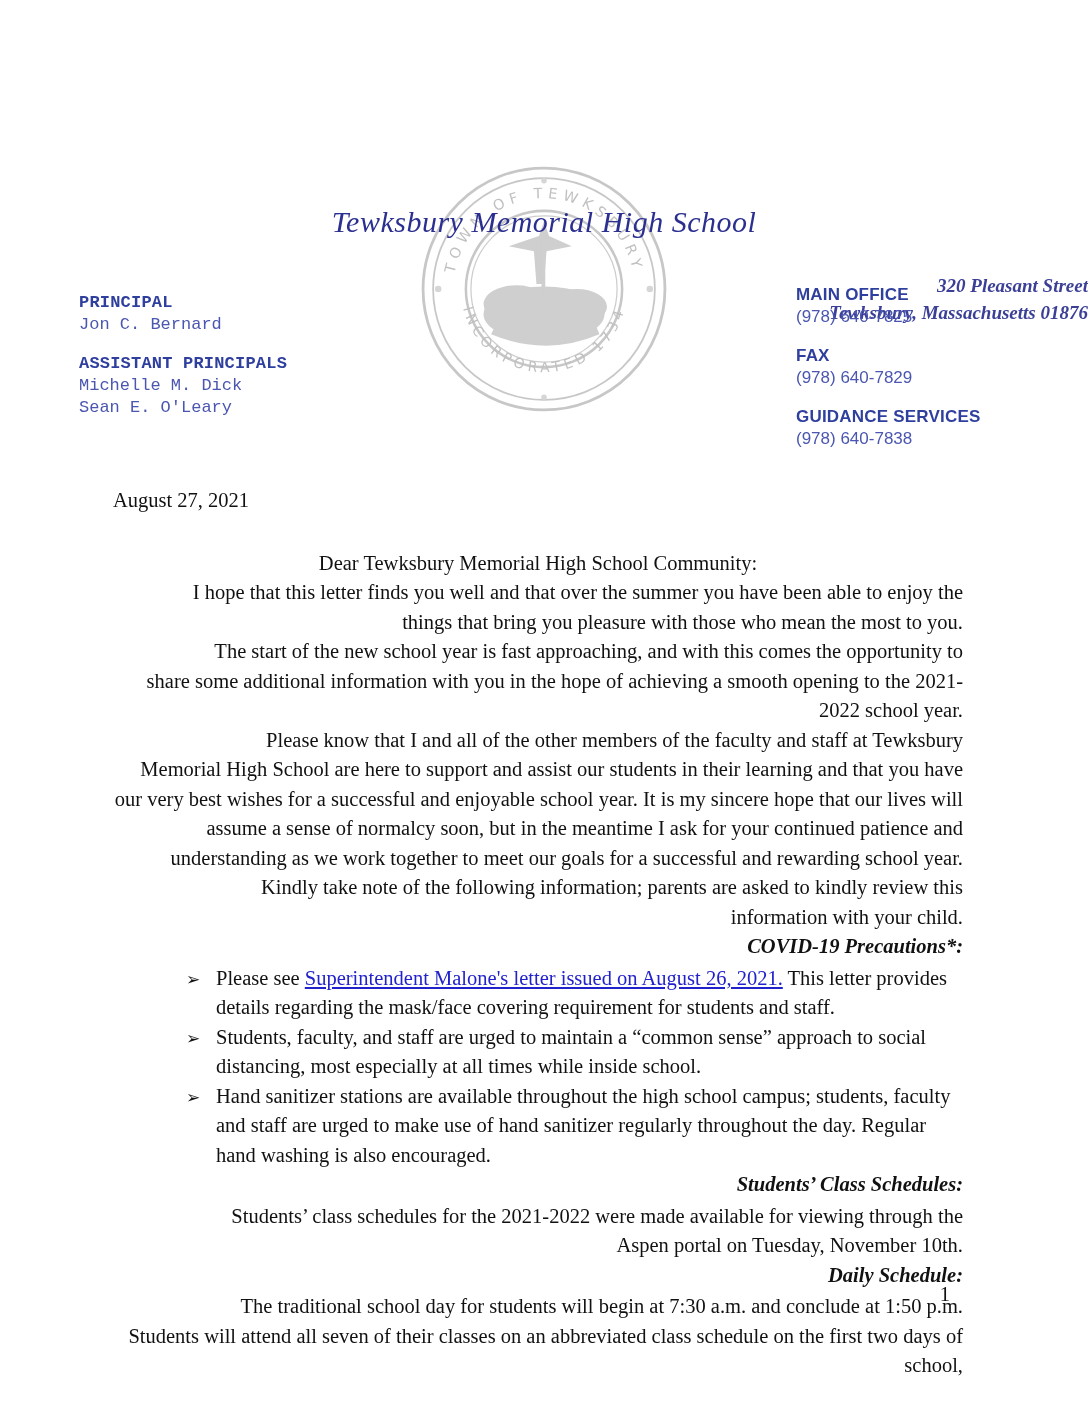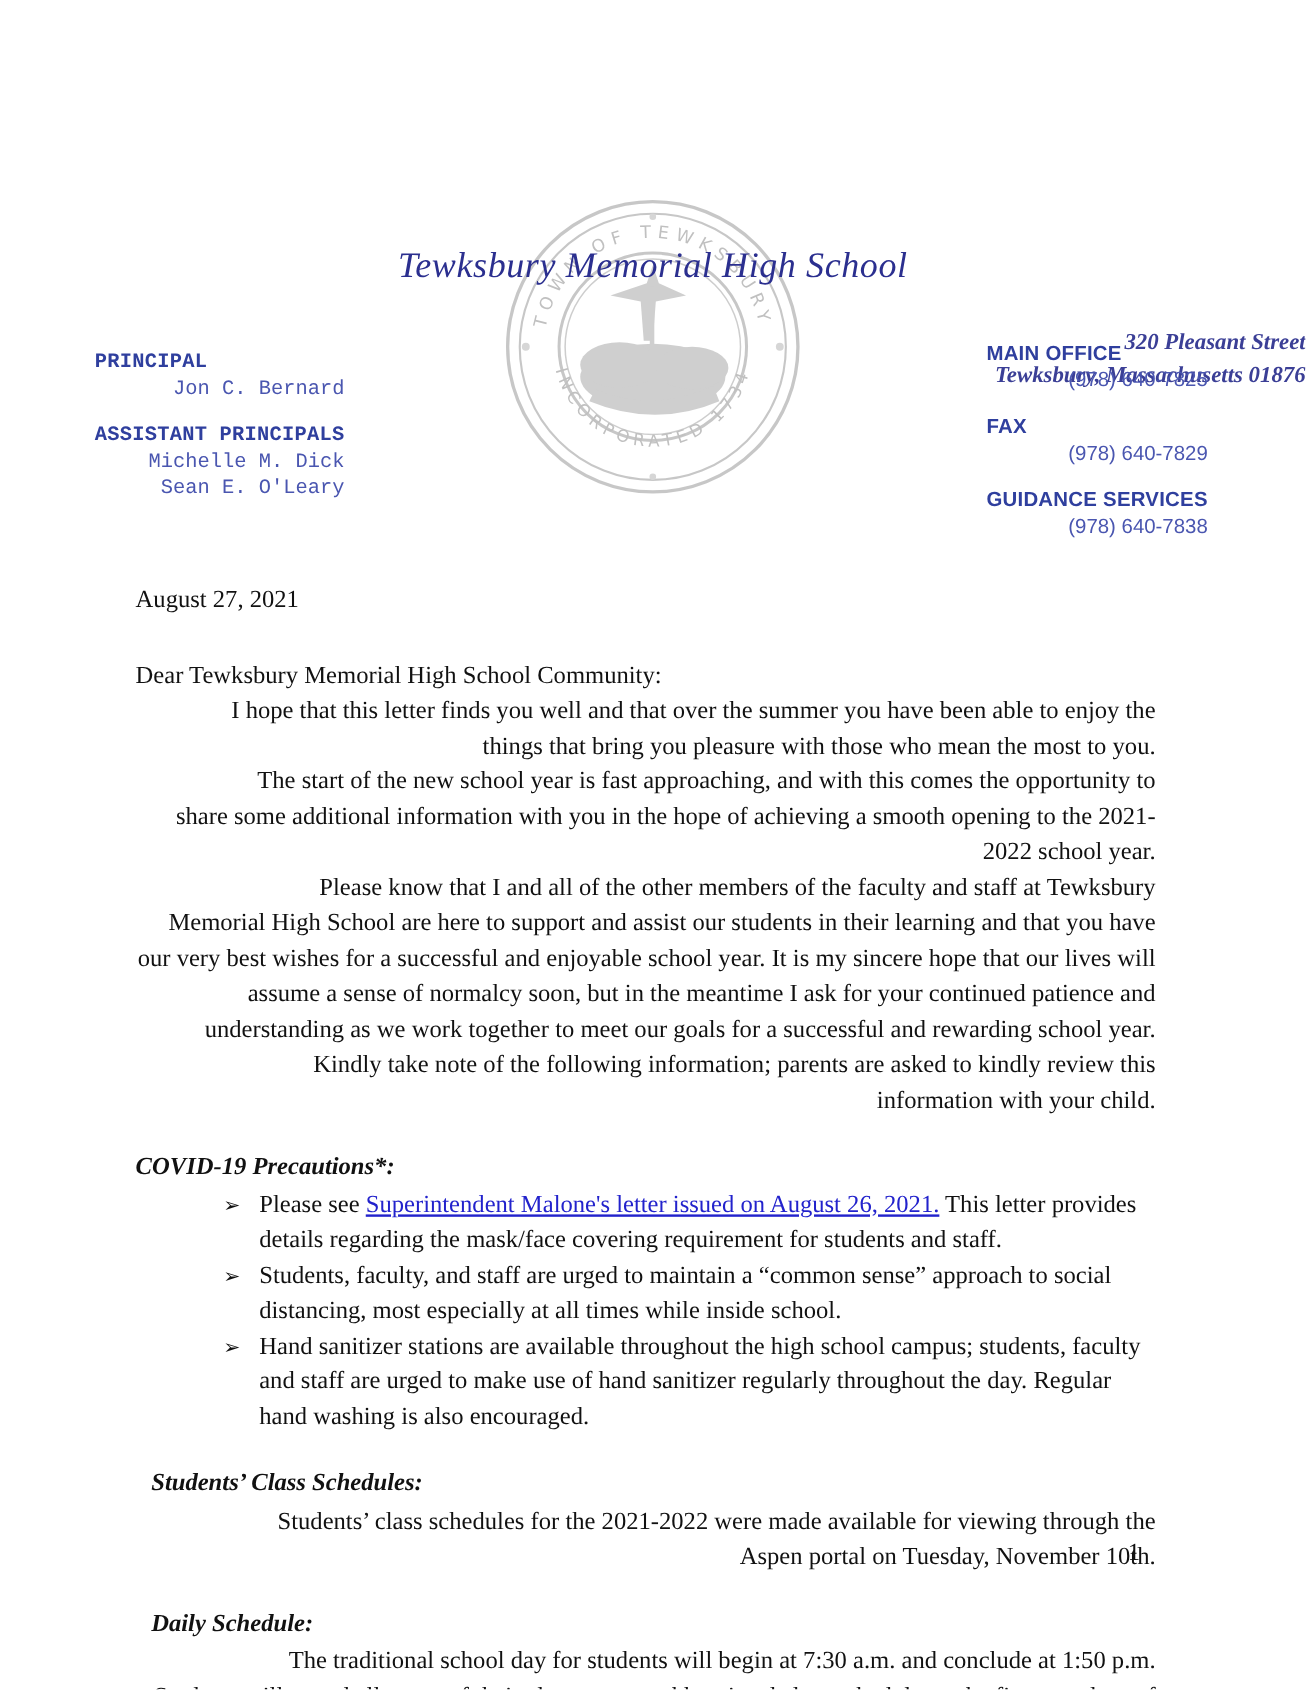--- a/index.html
+++ b/index.html
@@ -66,63 +66,62 @@
     position: absolute;
     left: 79px;
     top: 292px;
     font-family: Liberation Mono, monospace;
     color: #3b47a8;
     font-size: 17px;
     line-height: 22px;
   }
   .contact-right {
     position: absolute;
-    left: 822px;
+    left: 796px;
     top: 284px;
     font-family: "Liberation Sans", "DejaVu Sans", sans-serif;
     color: #3b47a8;
     font-size: 17px;
     line-height: 22px;
   }
   .contact-block { margin-bottom: 17px; }
   .contact-block:last-child { margin-bottom: 0; }
   .contact-heading {
     font-weight: bold;
     letter-spacing: 0.2px;
     font-size: 17px;
     color: #2f3f9e;
   }
   .contact-value {
     font-weight: normal;
     font-size: 17px;
     color: #4a56b0;
-    text-align: right;
   }
 
   
   .body-wrap {
     position: absolute;
     left: 113px;
     top: 486px;
     width: 850px;
     font-size: 20.5px;
     line-height: 29.5px;
   }
   .date-line { margin-bottom: 33px; }
-  .salutation { margin-bottom: 0; }
+  .salutation { margin-bottom: 0; text-align: center; }
   p.para {
     margin: 0;
     text-indent: 78px;
     text-align: right;
   }
   .section-heading {
     font-weight: bold;
     font-style: italic;
-    margin-top: 26px;
     margin-bottom: 2px;
+    text-align: right;
   }
   .section-heading.indented { margin-left: 13px; }
 
   ul.bullets {
     list-style: none;
     margin: 0;
     padding: 0 0 0 0;
   }
   ul.bullets li {
     position: relative;

